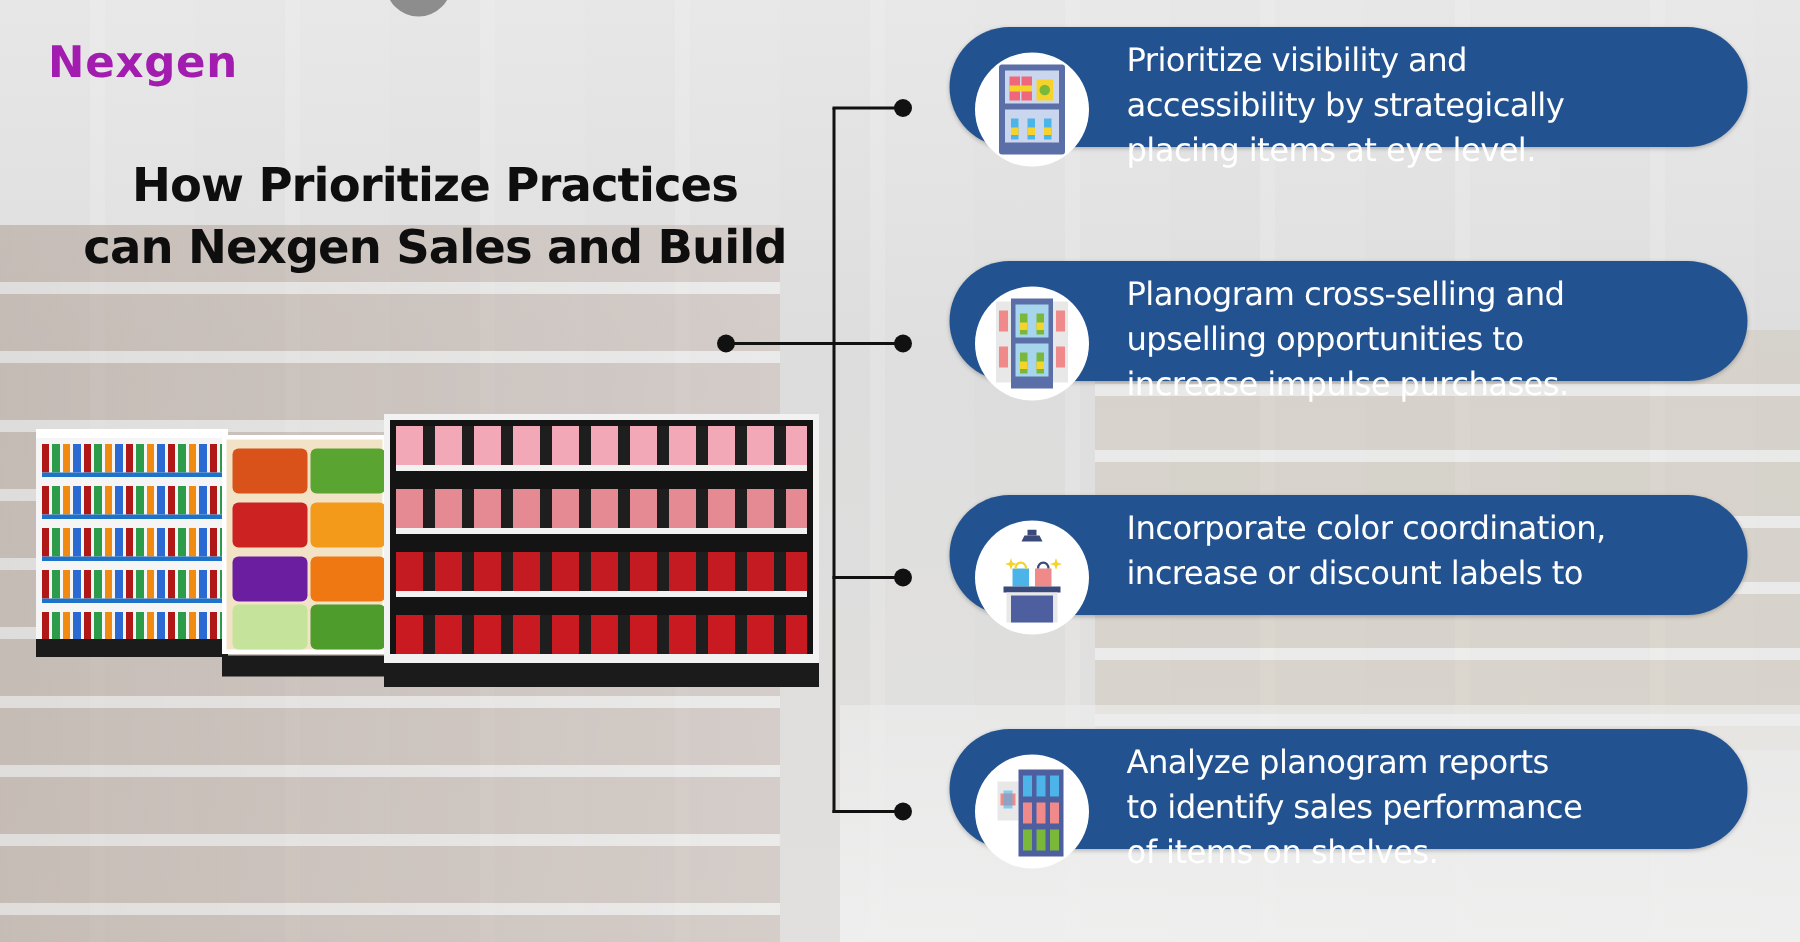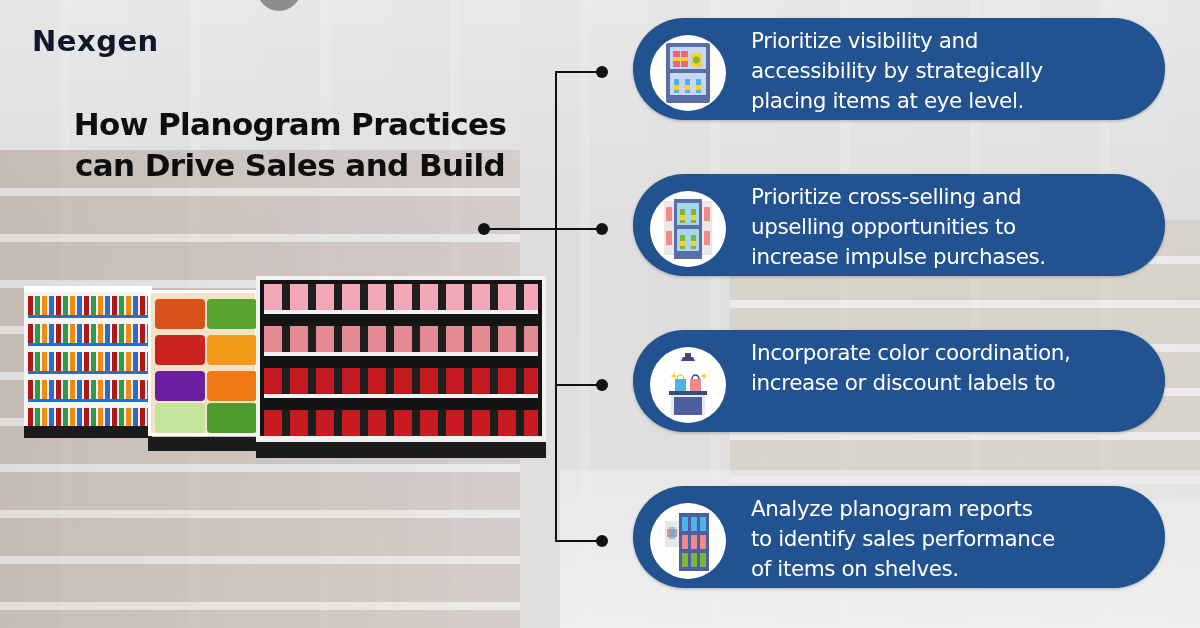--- a/index.html
+++ b/index.html
@@ -33,21 +33,21 @@
     background: linear-gradient(180deg, rgba(238,238,238,0.6), rgba(240,240,240,0.9));
   }
   .bg .cap {
     position: absolute; left: 257px; top: -33px; width: 44px; height: 44px;
     border-radius: 50%; background: #8d8d8d;
   }
 
   .logo {
     position: absolute; left: 32px; top: 24px;
     font-family: "DejaVu Sans", sans-serif; font-weight: bold;
-    font-size: 29px; color: #0f172a; letter-spacing: 0.5px;
+    font-size: 29px; color: #a21caf; letter-spacing: 0.5px;
   }
   .headline {
     position: absolute; left: 30px; top: 104px; width: 520px;
     text-align: center;
     font-family: "DejaVu Sans", sans-serif; font-weight: bold;
     font-size: 31px; line-height: 41px; color: #0e0e0e;
     letter-spacing: -0.6px;
   }
 
   
@@ -69,21 +69,21 @@
   .u2 .base { position: absolute; left: -3px; right: -3px; bottom: -18px; height: 14px; background: #1b1b1b; }
   .u3 { left: 232px; top: 4px; width: 290px; height: 182px; background: #141414; border: 4px solid #f2f2f2; border-bottom: none; }
   .u3 .rack {
     position: absolute; left: 4px; right: 4px; height: 30px;
     border-bottom: 4px solid #f2f2f2;
   }
   .u3 .base { position: absolute; left: -4px; right: -4px; bottom: 0; height: 22px; background: #1b1b1b; border-top: 6px solid #f2f2f2; }
 
   
   .pill {
-    position: absolute; left: 633px; width: 532px; height: 102px;
+    position: absolute; left: 633px; width: 532px; height: 80px;
     background: #225290; border-radius: 55px;
     box-shadow: 0 1px 3px rgba(0,0,0,0.25);
   }
   .pill .icon-circle {
     position: absolute; left: 17px; top: 17px; width: 76px; height: 76px;
     border-radius: 50%; background: #ffffff;
     display: flex; align-items: center; justify-content: center;
   }
   .pill .text {
     position: absolute; left: 118px; top: 8px; right: 20px;
@@ -98,22 +98,22 @@
 <div class="bg">
   <div class="aisle-l"></div>
   <div class="aisle-r"></div>
   <div class="floor"></div>
   <div class="cap"></div>
 </div>
 
 <div class="logo">Nexgen</div>
 
 <div class="headline">
-  <div>How Planogram Practices</div>
-  <div>can Drive Sales and Build</div>
+  <div>How Prioritize Practices</div>
+  <div>can Nexgen Sales and Build</div>
 </div>
 
 <div>
   <div class="line" style="left:555px; top:72px; width:2px; height:470px;"></div>
   <div class="line" style="left:484px; top:228px; width:118px; height:2px;"></div>
   <div class="line" style="left:555px; top:71px; width:47px; height:2px;"></div>
   <div class="line" style="left:555px; top:384px; width:47px; height:2px;"></div>
   <div class="line" style="left:555px; top:540px; width:47px; height:2px;"></div>
   <div class="dot" style="left:478px; top:223px;"></div>
   <div class="dot" style="left:596px; top:66px;"></div>
@@ -193,21 +193,21 @@
       <rect x="28" y="12" width="5" height="14" fill="#7ab83a"></rect>
       <rect x="17" y="38" width="5" height="14" fill="#7ab83a"></rect>
       <rect x="28" y="38" width="5" height="14" fill="#7ab83a"></rect>
       <rect x="17" y="18" width="5" height="5" fill="#f6d32a"></rect>
       <rect x="28" y="18" width="5" height="5" fill="#f6d32a"></rect>
       <rect x="17" y="44" width="5" height="5" fill="#f6d32a"></rect>
       <rect x="28" y="44" width="5" height="5" fill="#f6d32a"></rect>
     </svg>
   </div>
   <div class="text">
-    <div>Prioritize cross-selling and</div>
+    <div>Planogram cross-selling and</div>
     <div>upselling opportunities to</div>
     <div>increase impulse purchases.</div>
   </div>
 </div>
 
 <div class="pill" style="top:330px;">
   <div class="icon-circle">
     <svg width="50" height="64" viewBox="0 0 50 64">
       <rect x="22" y="0" width="6" height="4" fill="#3a4a7a"></rect>
       <path d="M18 8 L32 8 L30 4 L20 4 Z" fill="#3a4a7a"></path>

